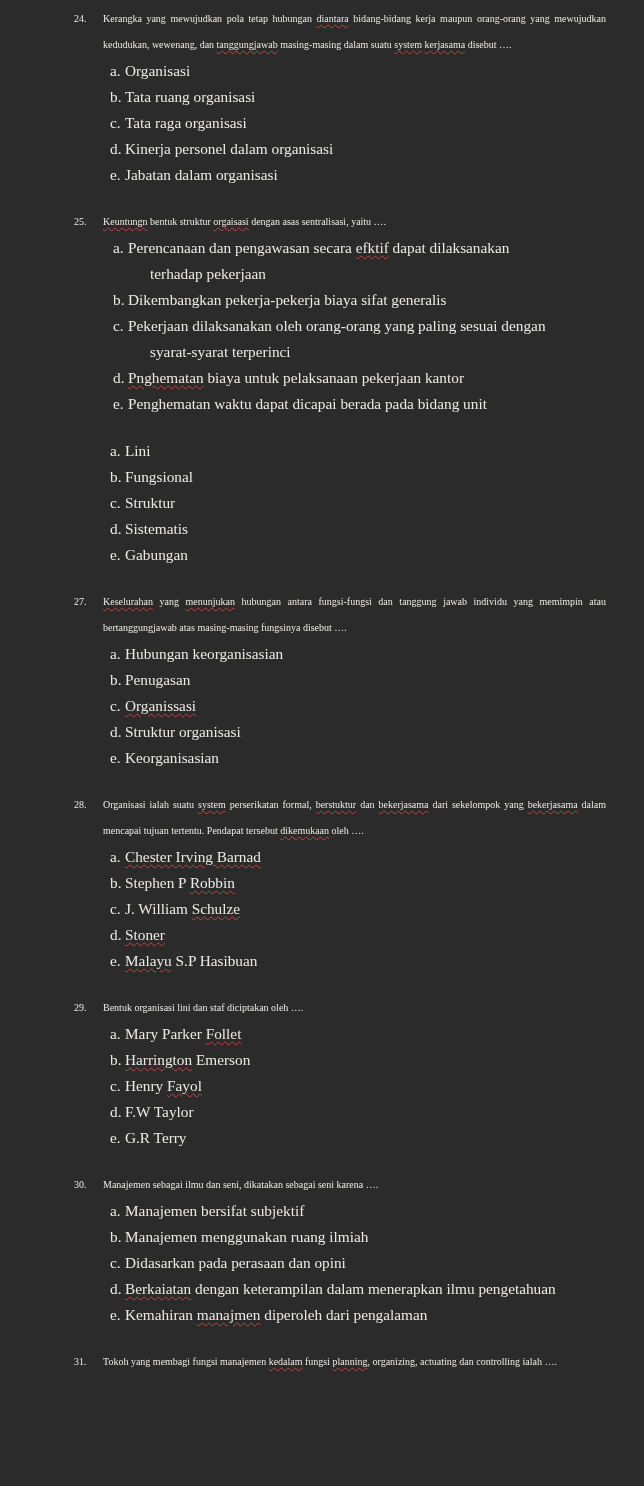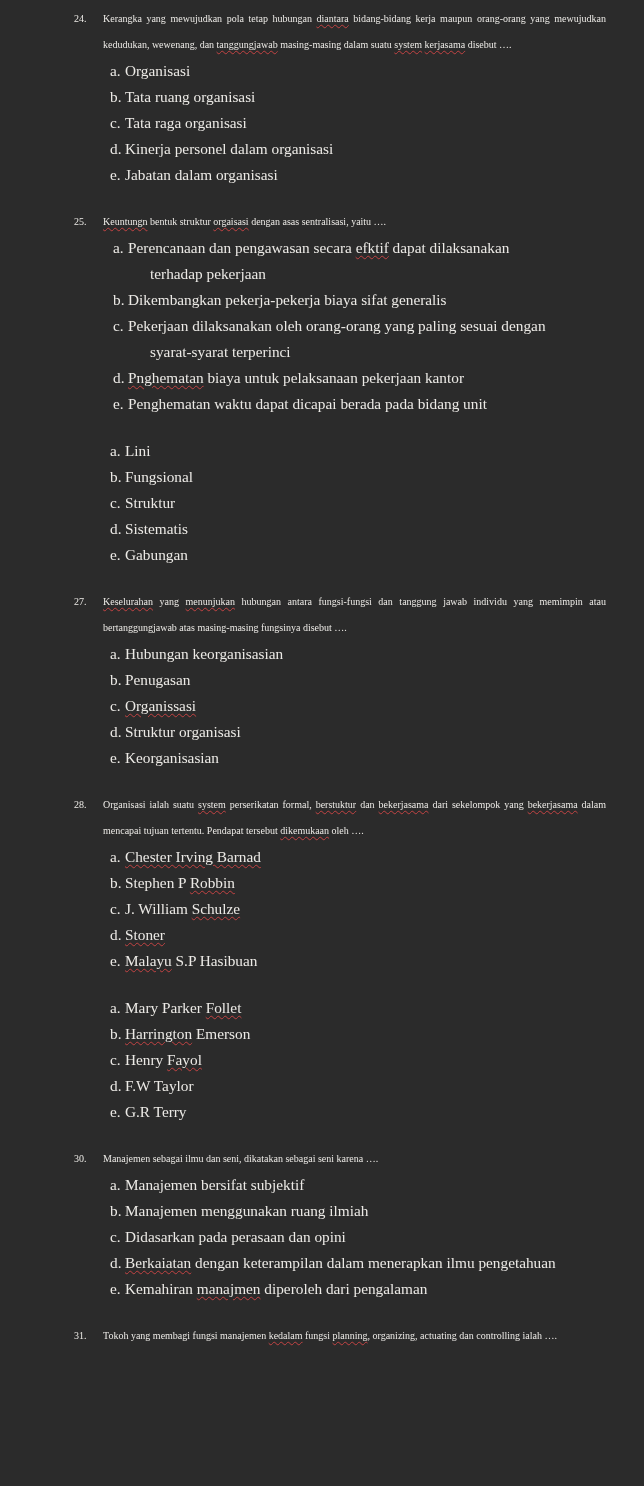--- a/index.html
+++ b/index.html
@@ -223,20 +223,24 @@
             <div class="olet">d.</div>
             <div class="otext"><span class="sp">Stoner</span></div>
           </div>
           <div class="opt">
             <div class="olet">e.</div>
             <div class="otext"><span class="sp">Malayu</span> S.P Hasibuan</div>
           </div>
         </div>
       </div>
       <div class="qblock">
+        <div class="qhead">
+          <div class="qnum">29.</div>
+          <div class="qtext">Bentuk organisasi lini dan staf diciptakan oleh ….</div>
+        </div>
         <div class="opts">
           <div class="opt">
             <div class="olet">a.</div>
             <div class="otext">Mary Parker <span class="sp">Follet</span></div>
           </div>
           <div class="opt">
             <div class="olet">b.</div>
             <div class="otext"><span class="sp">Harrington</span> Emerson</div>
           </div>
           <div class="opt">

